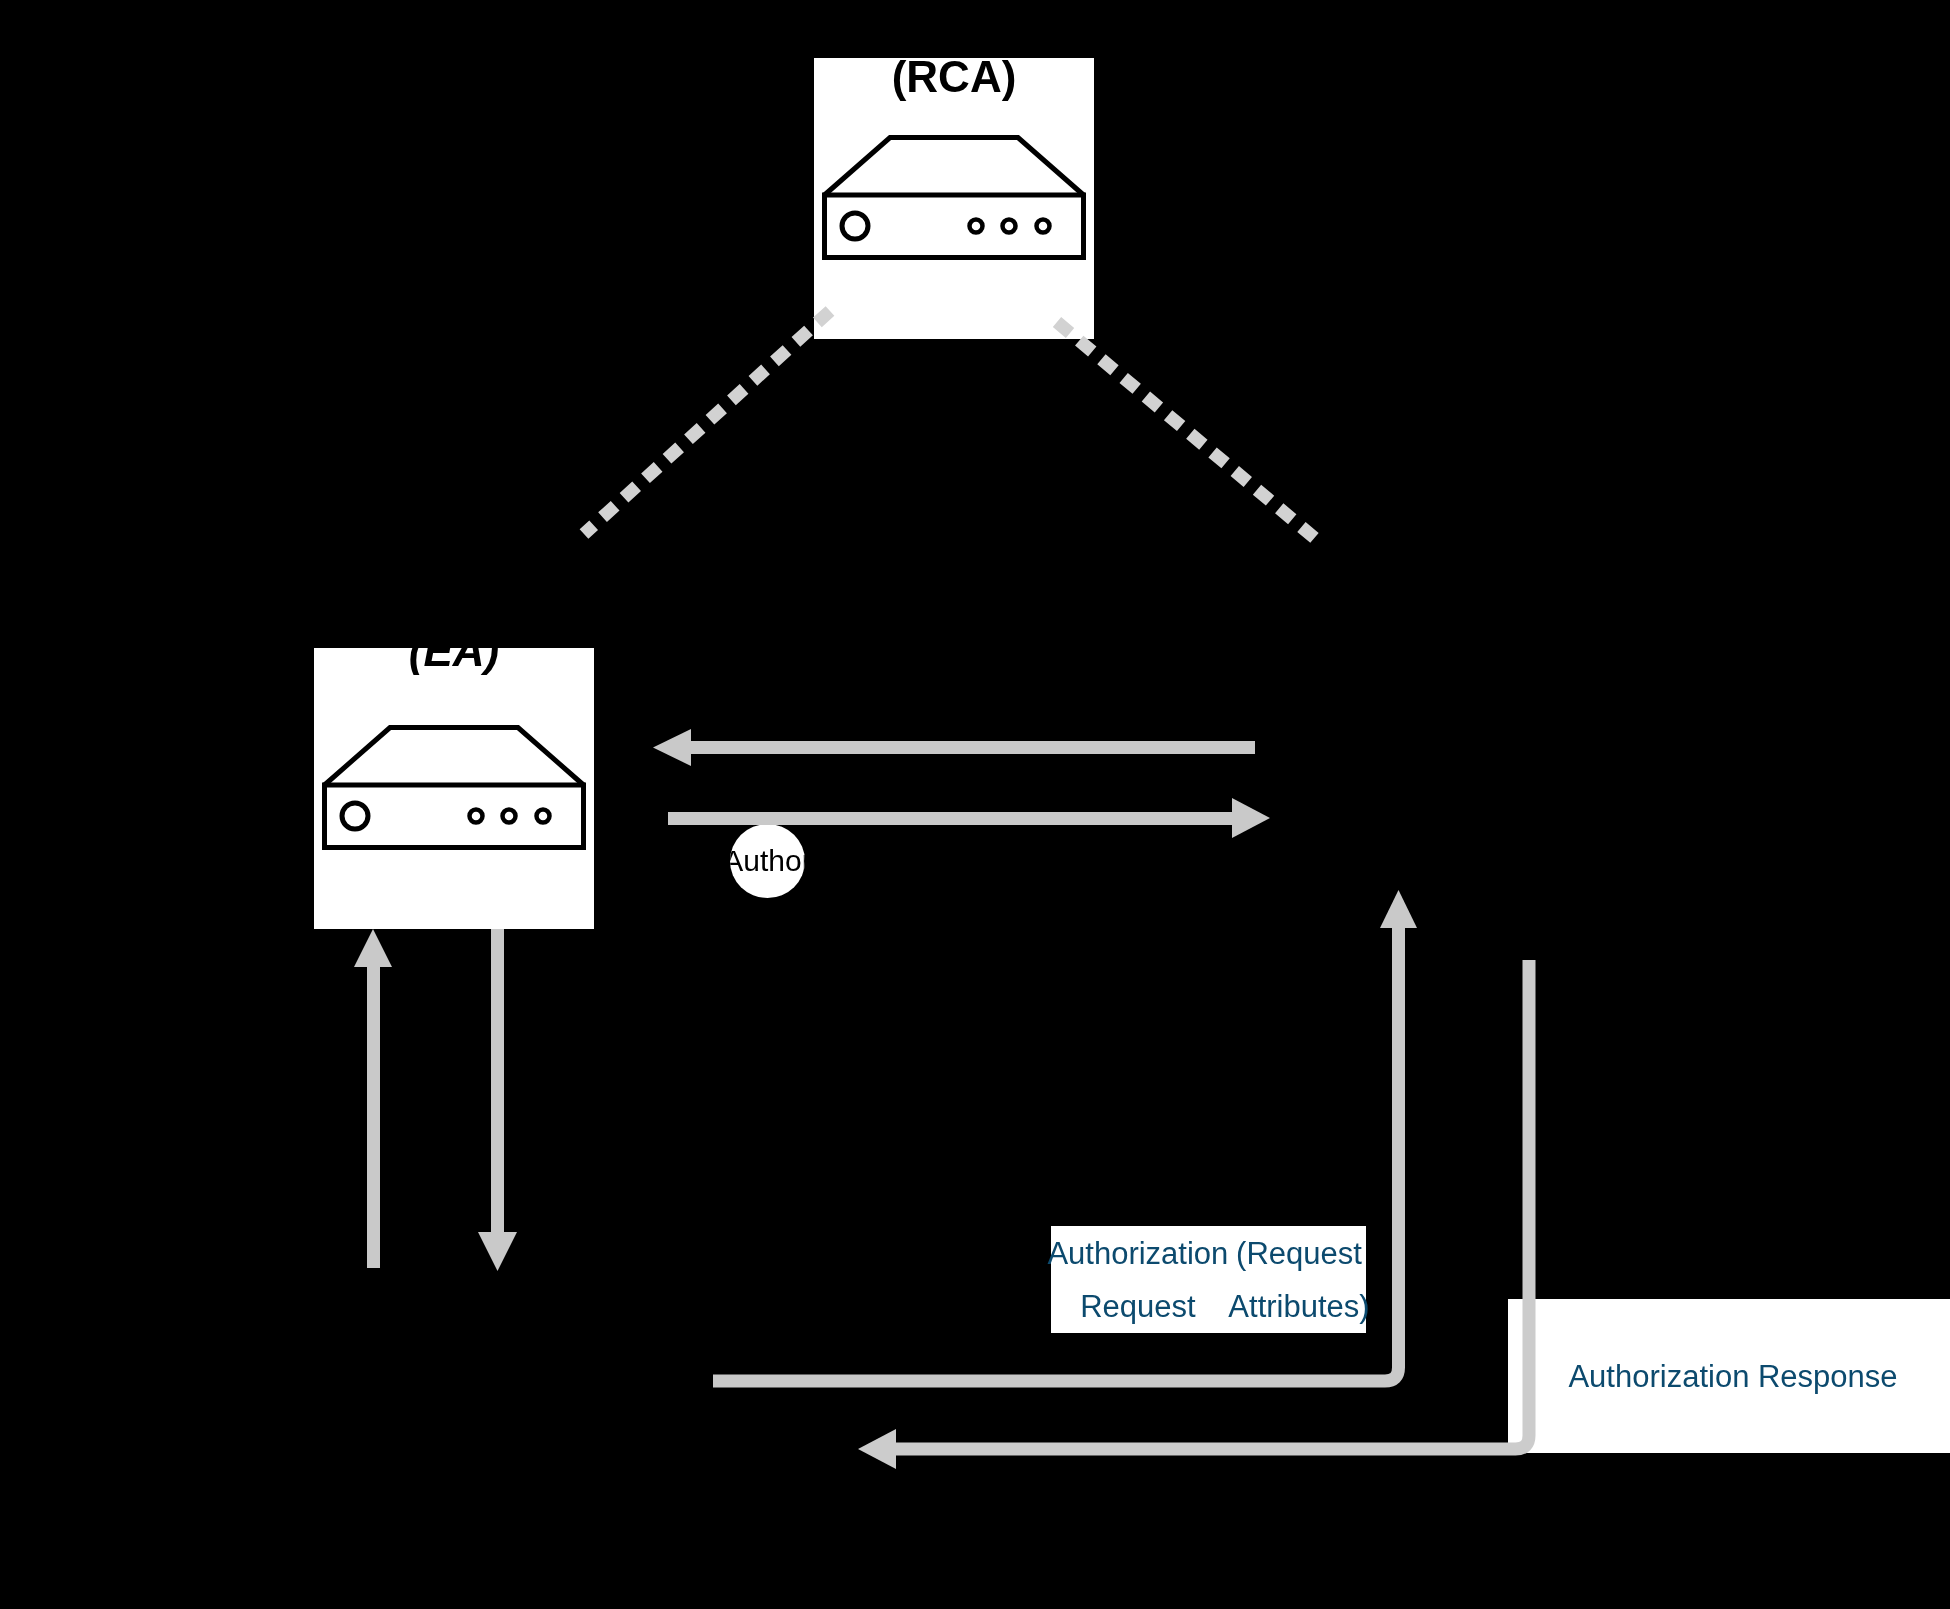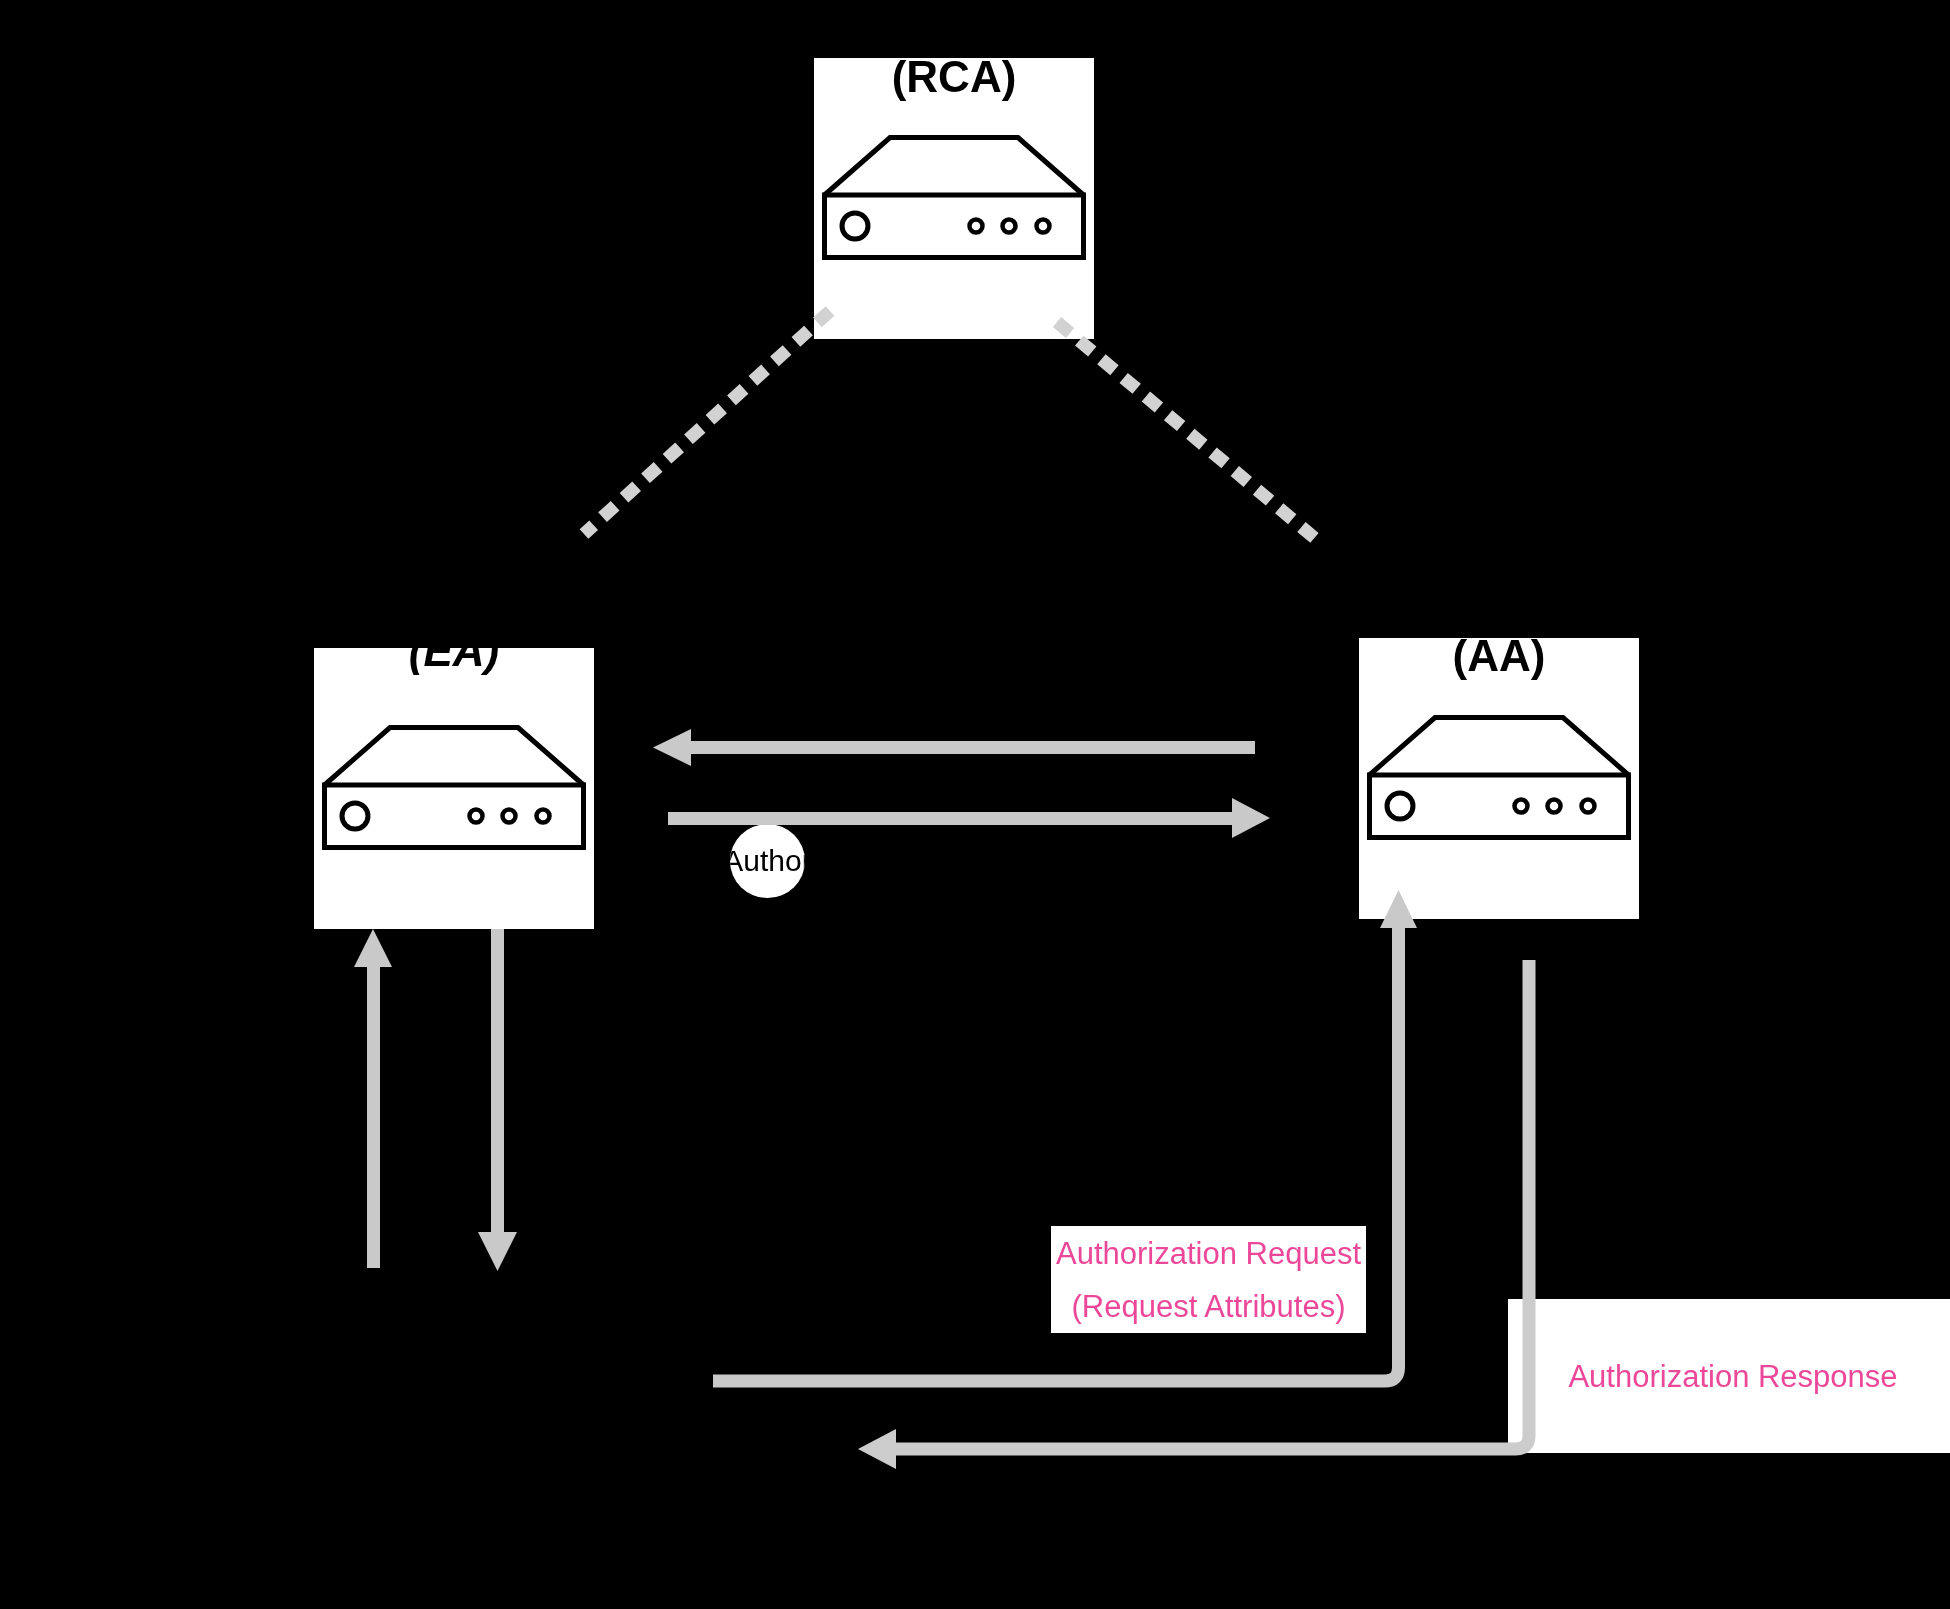--- a/index.html
+++ b/index.html
@@ -35,23 +35,23 @@
   .aa  .authority-label{margin-top:-4px;}
   .server-icon{
     position:absolute;
     left:8px;top:77px;
     width:264px;height:125px;
   }
   
   .label-box{
     position:absolute;
     background:#fff;
-    color:#ec4899;
+    color:#0c4a6e;
     display:flex;
-    flex-direction:column;
+    flex-direction:row;
     justify-content:center;
     align-items:center;
     text-align:center;
     font-size:31px;
     z-index:3;
   }
   .label-box.request{
     left:1043px;top:1226px;width:315px;height:107px;
     line-height:53px;
   }
@@ -108,31 +108,20 @@
     <svg class="server-icon" viewBox="0 0 264 125">
       <path d="M2.5,60 L68,2.5 L196,2.5 L261.5,60" fill="#fff" stroke="#000" stroke-width="5"></path>
       <rect x="2.5" y="60" width="259" height="62.5" fill="#fff" stroke="#000" stroke-width="5"></rect>
       <circle cx="33" cy="91" r="13" fill="none" stroke="#000" stroke-width="5"></circle>
       <circle cx="154" cy="91" r="6.5" fill="none" stroke="#000" stroke-width="4.5"></circle>
       <circle cx="187" cy="91" r="6.5" fill="none" stroke="#000" stroke-width="4.5"></circle>
       <circle cx="221" cy="91" r="6.5" fill="none" stroke="#000" stroke-width="4.5"></circle>
     </svg>
   </div>
 
-  <div class="authority-box aa">
-    <div class="authority-label">(AA)</div>
-    <svg class="server-icon" viewBox="0 0 264 125">
-      <path d="M2.5,60 L68,2.5 L196,2.5 L261.5,60" fill="#fff" stroke="#000" stroke-width="5"></path>
-      <rect x="2.5" y="60" width="259" height="62.5" fill="#fff" stroke="#000" stroke-width="5"></rect>
-      <circle cx="33" cy="91" r="13" fill="none" stroke="#000" stroke-width="5"></circle>
-      <circle cx="154" cy="91" r="6.5" fill="none" stroke="#000" stroke-width="4.5"></circle>
-      <circle cx="187" cy="91" r="6.5" fill="none" stroke="#000" stroke-width="4.5"></circle>
-      <circle cx="221" cy="91" r="6.5" fill="none" stroke="#000" stroke-width="4.5"></circle>
-    </svg>
-  </div>
 
   <div class="label-box request">
     <div>Authorization Request</div>
     <div>(Request Attributes)</div>
   </div>
 
   <div class="label-box response">
     <div>Authorization Response</div>
   </div>
 

